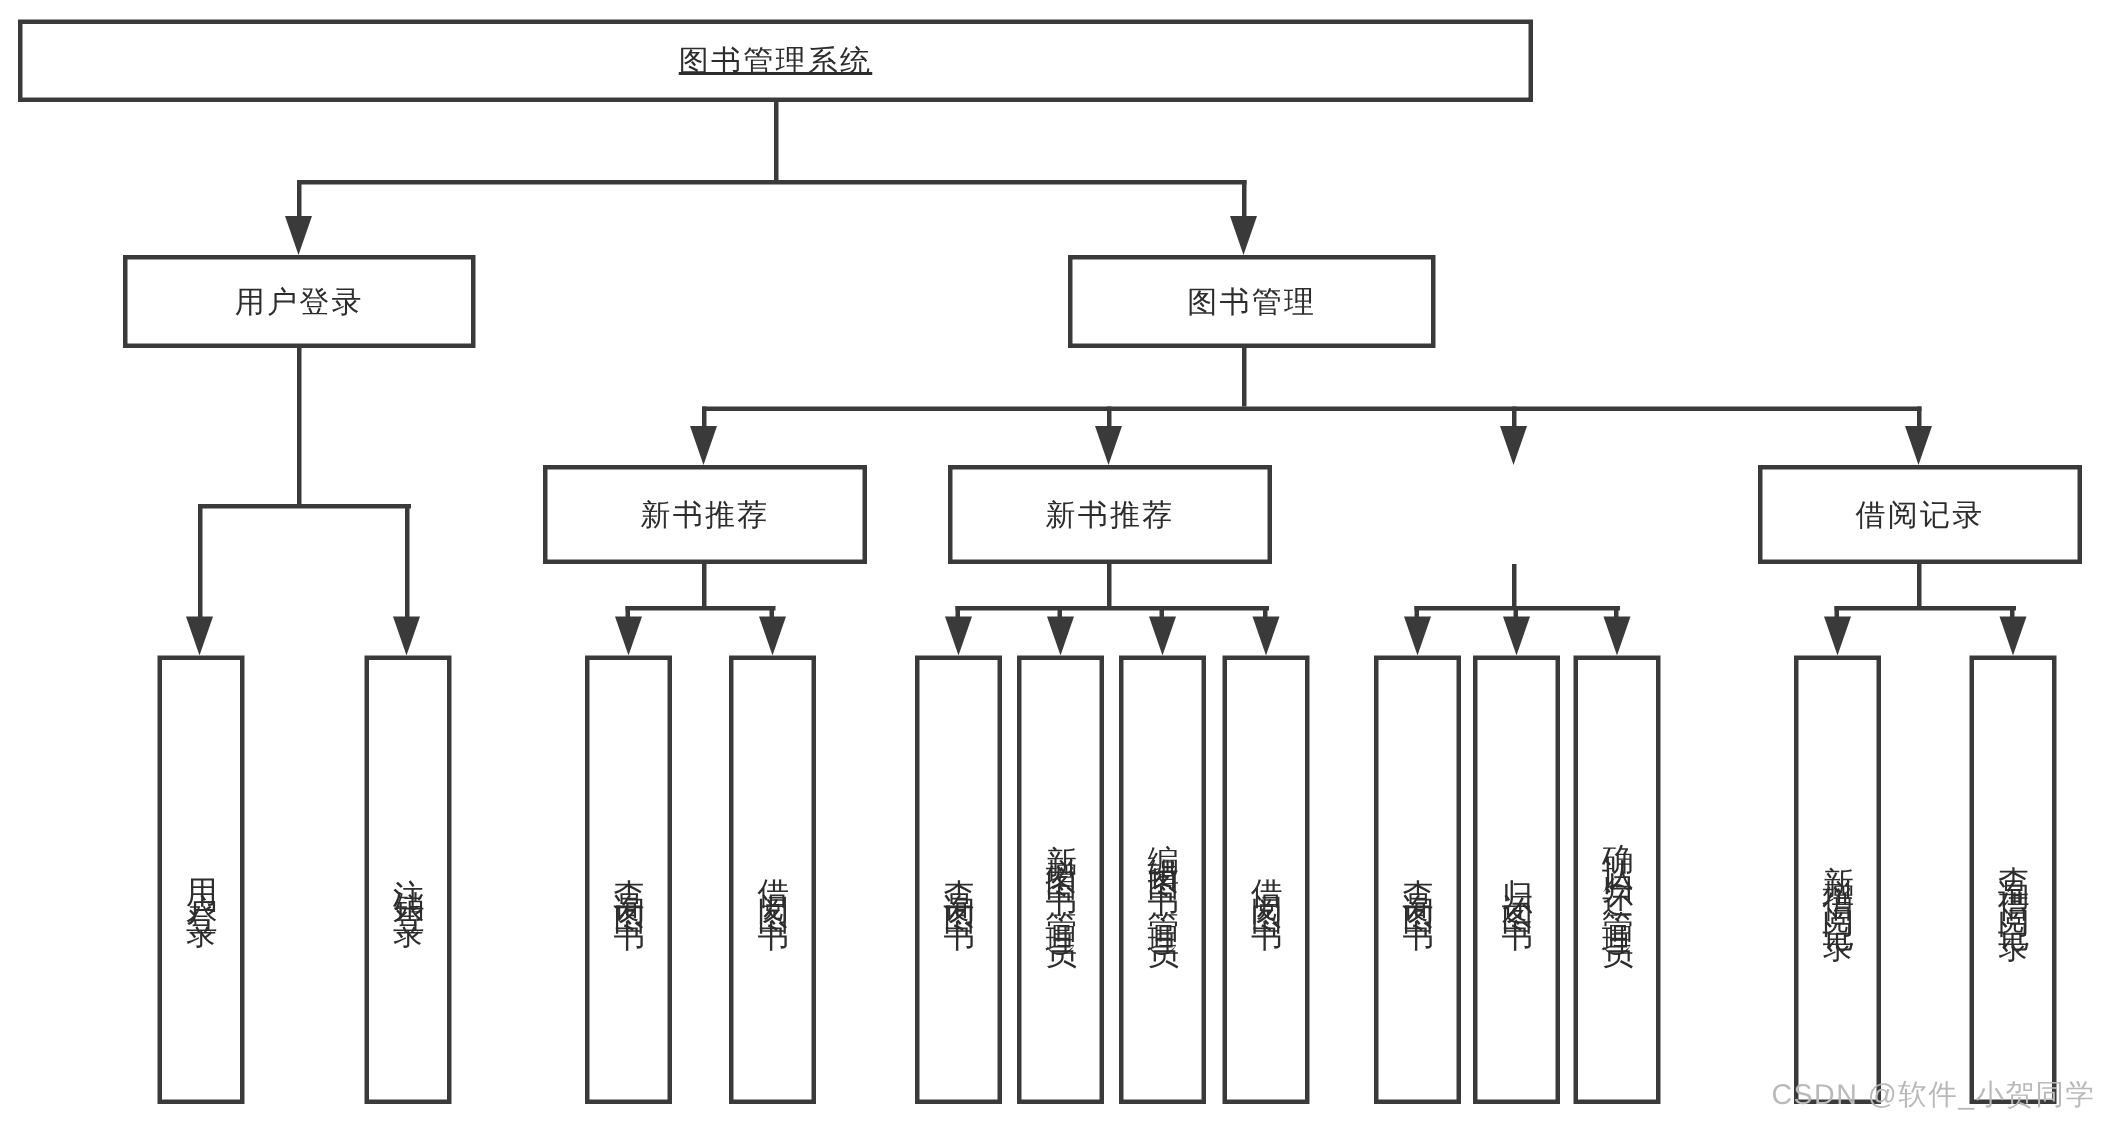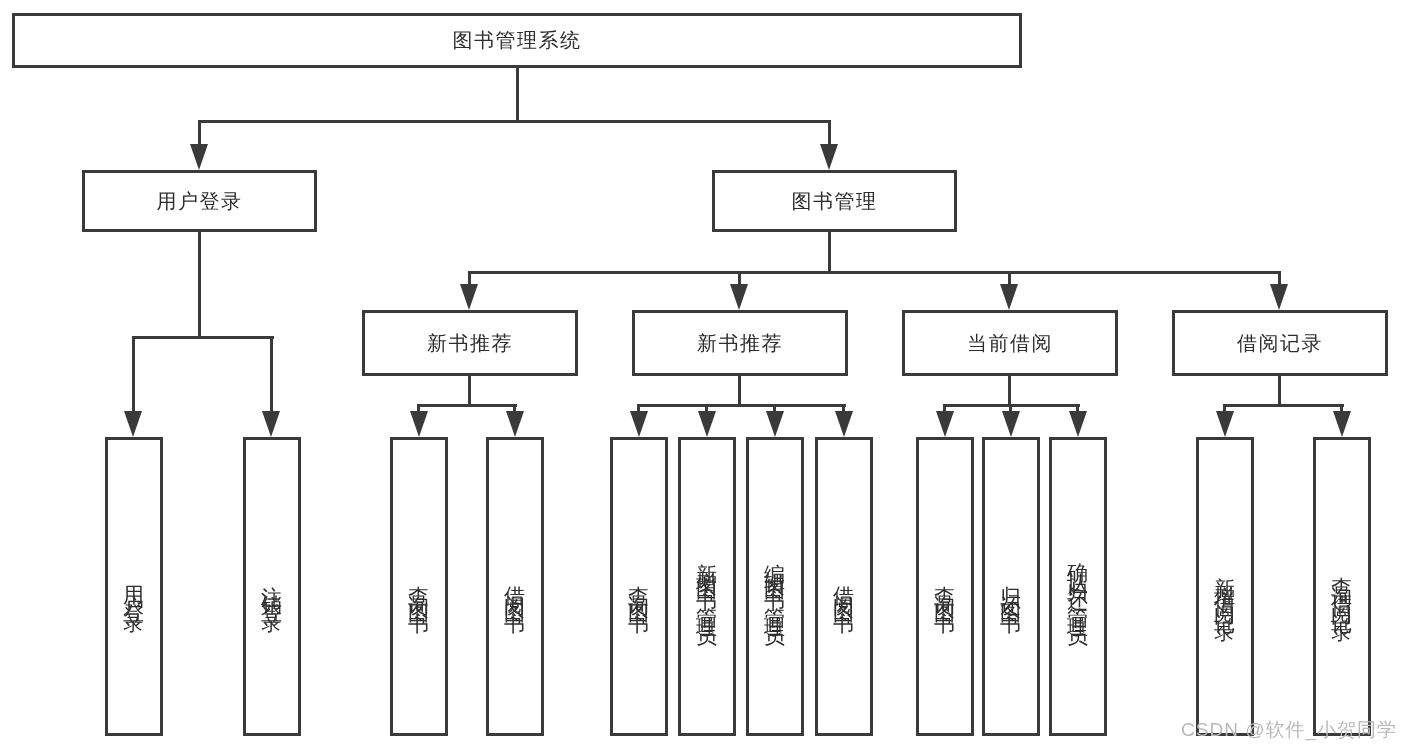--- a/index.html
+++ b/index.html
@@ -54,21 +54,21 @@
     letter-spacing: 1px;
     white-space: nowrap;
     text-align: right;
   }
 </style>
 </head>
 <body>
 
 <div class="canvas">
 
-  <div class="box" style="left:12px; top:13px; width:1010px; height:55px;">
+  <div class="box" style="left:12px; top:13px; width:1010px; height:55px;text-decoration:underline;">
     <span class="hlabel">图书管理系统</span>
   </div>
 
   <div class="line" style="left:516px; top:68px; width:3px; height:52px;"></div>
   <div class="line" style="left:198px; top:120px; width:633px; height:3px;"></div>
   <div class="line" style="left:198px; top:120px; width:3px; height:26px;"></div>
   <div class="arrow" style="left:190px; top:144px;"></div>
   <div class="line" style="left:828px; top:120px; width:3px; height:26px;"></div>
   <div class="arrow" style="left:820px; top:144px;"></div>
 
@@ -95,23 +95,20 @@
   <div class="line" style="left:1008px; top:271px; width:3px; height:15px;"></div>
   <div class="arrow" style="left:1000px; top:284px;"></div>
   <div class="line" style="left:1278px; top:271px; width:3px; height:15px;"></div>
   <div class="arrow" style="left:1270px; top:284px;"></div>
 
   <div class="box" style="left:362px; top:310px; width:216px; height:66px;text-align:right;">
     <span class="hlabel">新书推荐</span>
   </div>
   <div class="box" style="left:632px; top:310px; width:216px; height:66px;">
     <span class="hlabel">新书推荐</span>
-  </div>
-  <div class="box" style="left:902px; top:310px; width:216px; height:66px;">
-    <span class="hlabel">当前借阅</span>
   </div>
   <div class="box" style="left:1172px; top:310px; width:216px; height:66px;">
     <span class="hlabel">借阅记录</span>
   </div>
 
   <div class="line" style="left:468px; top:376px; width:3px; height:28px;"></div>
   <div class="line" style="left:417px; top:404px; width:100px; height:3px;"></div>
   <div class="line" style="left:417px; top:404px; width:3px; height:10px;"></div>
   <div class="arrow" style="left:410px; top:411px;"></div>
   <div class="line" style="left:513px; top:404px; width:3px; height:10px;"></div>

